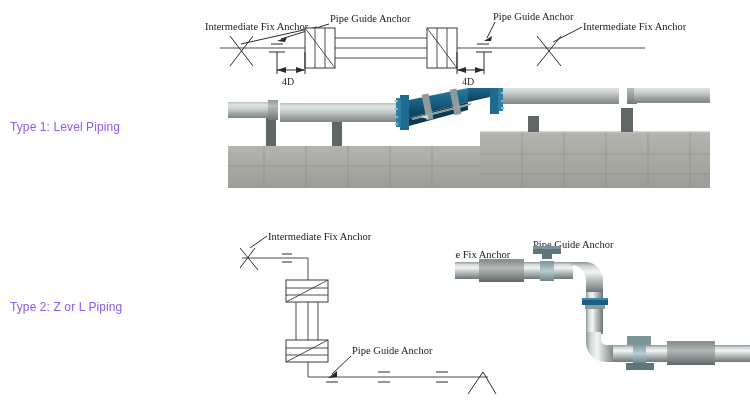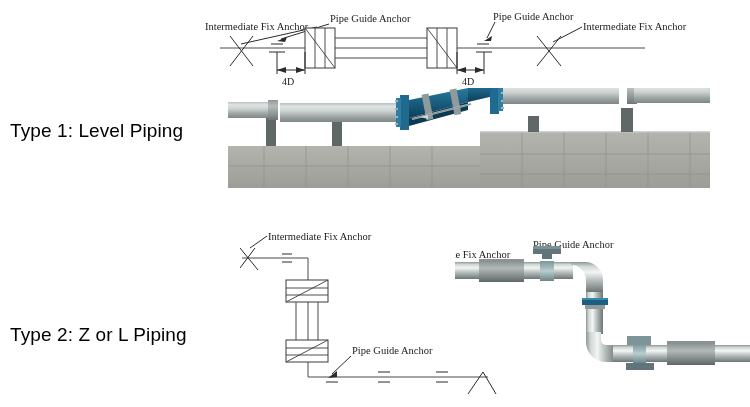--- a/index.html
+++ b/index.html
@@ -9,27 +9,27 @@
     font-family:"Liberation Sans",sans-serif;
     overflow:hidden;
     position:relative;
   }
   .page{position:absolute;left:0;top:0;width:750px;height:407px;}
 
   
   .row-label{
     position:absolute;
     font-family:"Liberation Sans",sans-serif;
-    font-size:19px;
-    color:#000000;
+    font-size:12px;
+    color:#8b5cf6;
     white-space:nowrap;
     letter-spacing:.1px;
   }
   #label-type1{left:10px;top:120px;}
-  #label-type2{left:10px;top:324px;}
+  #label-type2{left:10px;top:300px;}
 
   
   .schematic{position:absolute;}
   #schematic-top{left:205px;top:8px;width:540px;height:80px;}
   #schematic-bottom{left:240px;top:222px;width:280px;height:180px;}
 
   .sch-text{
     font-family:"Liberation Serif",serif;
     font-size:10.5px;
     fill:#1a1a1a;

